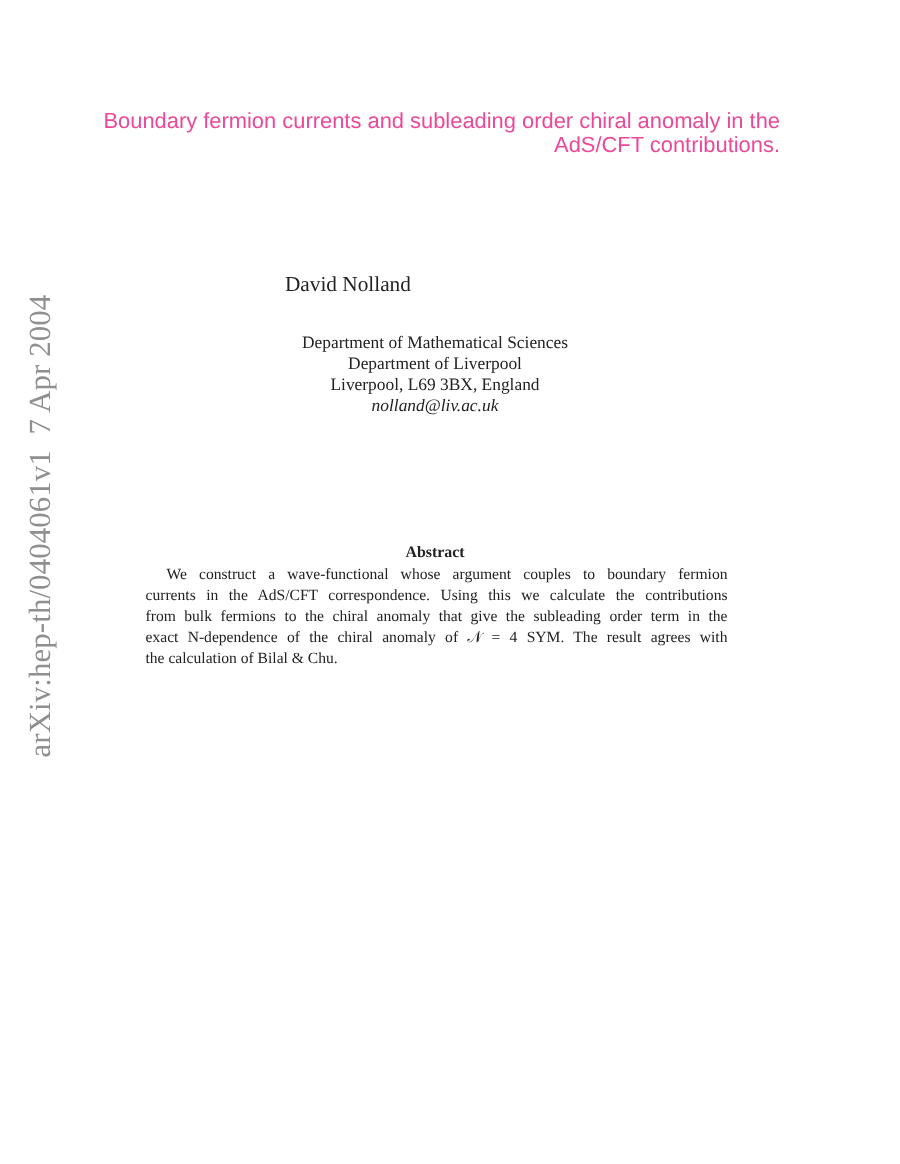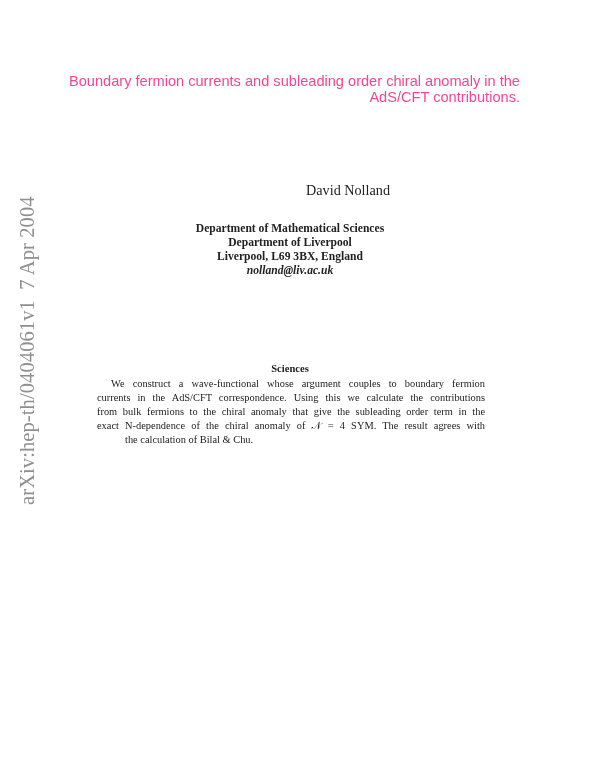--- a/index.html
+++ b/index.html
@@ -48,37 +48,36 @@
     font-family: Liberation Sans, sans-serif;
     font-size: 14.6px;
     line-height: 16px;
     color: #ec4899;
   }
   .author {
     position: absolute;
     left: 190px;
     width: 200px;
     top: 182px;
-    text-align: right;
+    text-align: left;
     font-family: "Liberation Serif", "DejaVu Serif", serif;
     font-size: 14.2px;
     line-height: 16px;
     color: #222;
   }
   .affiliation {
     position: absolute;
     left: 170px;
     width: 240px;
     top: 222px;
     text-align: center;
     font-family: "Liberation Serif", "DejaVu Serif", serif;
     font-size: 11.6px;
     line-height: 14px;
     color: #222;
-    font-weight: bold;
   }
   .affiliation .line { display: block; }
   .affiliation .email { font-style: italic; }
   .abstract-heading {
     position: absolute;
     left: 240px;
     width: 100px;
     top: 362px;
     text-align: center;
     font-family: "Liberation Serif", "DejaVu Serif", serif;
@@ -100,21 +99,21 @@
     text-indent: 14px;
   }
   .abstract-body .line {
     display: block;
     text-align: justify;
     text-align-last: justify;
     text-indent: 0;
     white-space: nowrap;
   }
   .abstract-body .line.first { padding-left: 14px; }
-  .abstract-body .line.last { text-align-last: left; margin-left: 28px; }
+  .abstract-body .line.last { text-align-last: left; }
 </style>
 </head>
 <body>
 
 <div class="page">
 
   <div class="arxiv-stamp">arXiv:hep-th/0404061v1  7 Apr 2004</div>
 
   <div class="title">
     <span style="display:block">Boundary fermion currents and subleading order chiral anomaly in the</span>
@@ -123,21 +122,21 @@
 
   <div class="author">David Nolland</div>
 
   <div class="affiliation">
     <span class="line">Department of Mathematical Sciences</span>
     <span class="line">Department of Liverpool</span>
     <span class="line">Liverpool, L69 3BX, England</span>
     <span class="line email">nolland@liv.ac.uk</span>
   </div>
 
-  <div class="abstract-heading">Sciences</div>
+  <div class="abstract-heading">Abstract</div>
 
   <div class="abstract-body">
     <span class="line first">We construct a wave-functional whose argument couples to boundary fermion</span>
     <span class="line">currents in the AdS/CFT correspondence. Using this we calculate the contributions</span>
     <span class="line">from bulk fermions to the chiral anomaly that give the subleading order term in the</span>
     <span class="line">exact N-dependence of the chiral anomaly of 𝒩 = 4 SYM. The result agrees with</span>
     <span class="line last">the calculation of Bilal &amp; Chu.</span>
   </div>
 
 </div>

